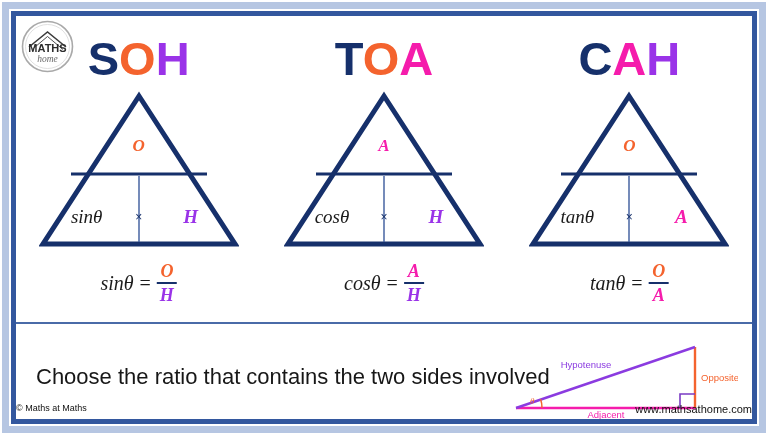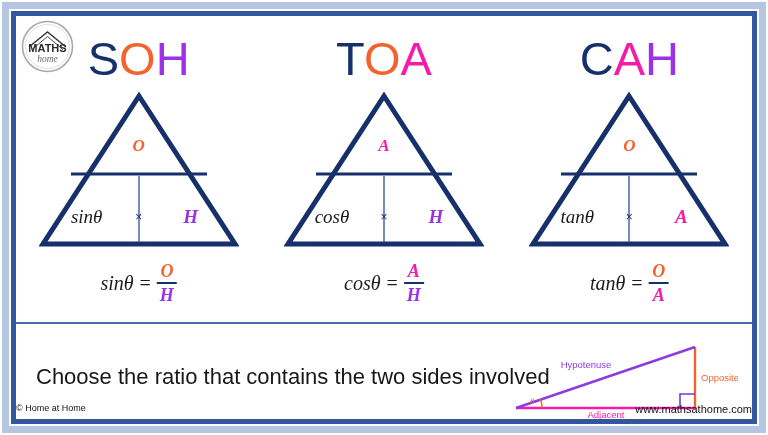--- a/index.html
+++ b/index.html
@@ -60,21 +60,21 @@
     left: 0; top: 12px;
     width: 736px;
     height: 62px;
     display: flex;
   }
   .heading-cell {
     flex: 1 1 0;
     text-align: center;
     font-size: 47px;
     line-height: 62px;
-    font-weight: 400;
+    font-weight: 700;
     letter-spacing: 0px;
     font-family: "Liberation Sans", sans-serif;
     white-space: nowrap;
   }
 
   
   .tri-row {
     position: absolute;
     left: 0; top: 72px;
     width: 736px;
@@ -385,17 +385,17 @@
           <text x="78" y="27" text-anchor="middle" font-family="Liberation Sans, sans-serif" font-size="9.5" fill="#8b3be0">Hypotenuse</text>
           <text x="193" y="40" font-family="Liberation Sans, sans-serif" font-size="9.5" fill="#f4632e">Opposite</text>
           <text x="98" y="77" text-anchor="middle" font-family="Liberation Sans, sans-serif" font-size="9.5" fill="#f51cac">Adjacent</text>
         </svg>
       </div>
     </div>
 
   </div>
 
   <div class="footer">
-    <span class="footer-left">© Home at Home</span>
+    <span class="footer-left">© Maths at Maths</span>
     <span class="footer-right">www.mathsathome.com</span>
   </div>
 
 </div>
 
 </body></html>

